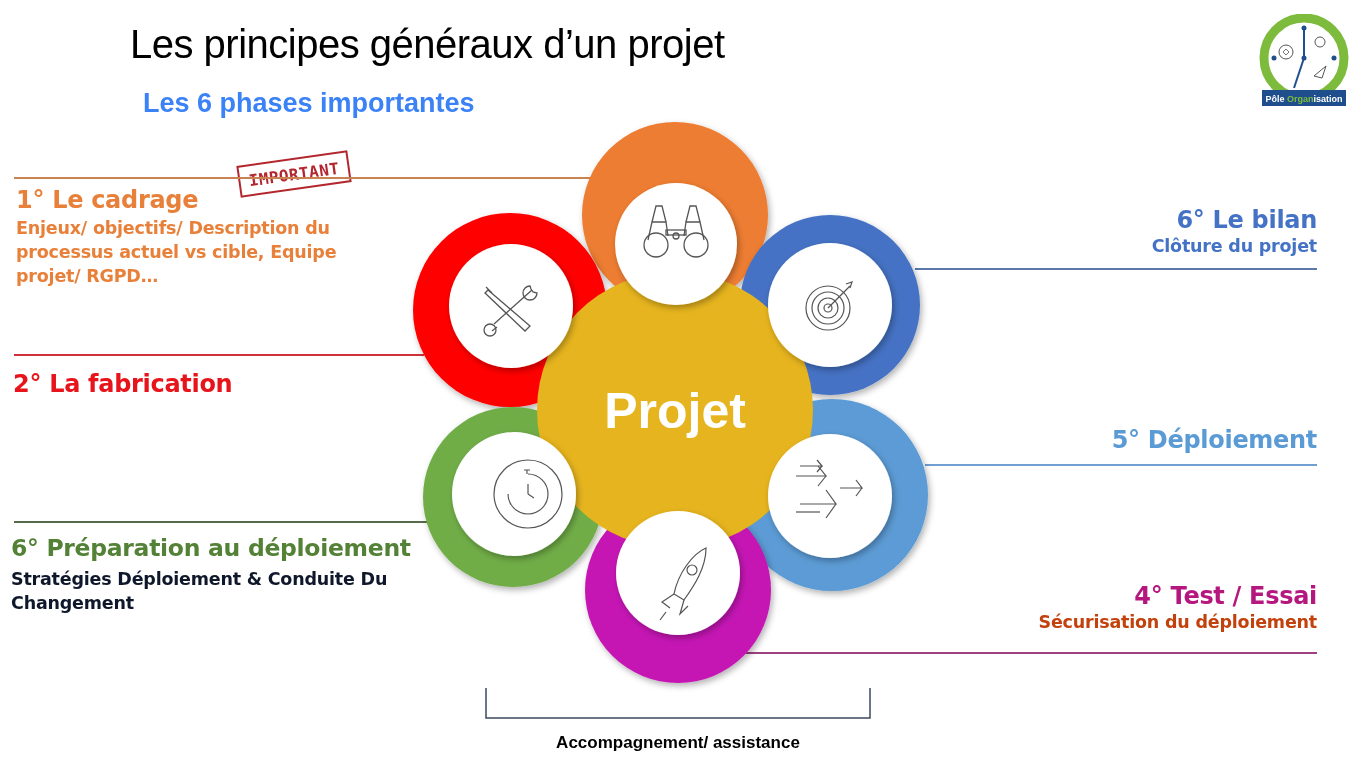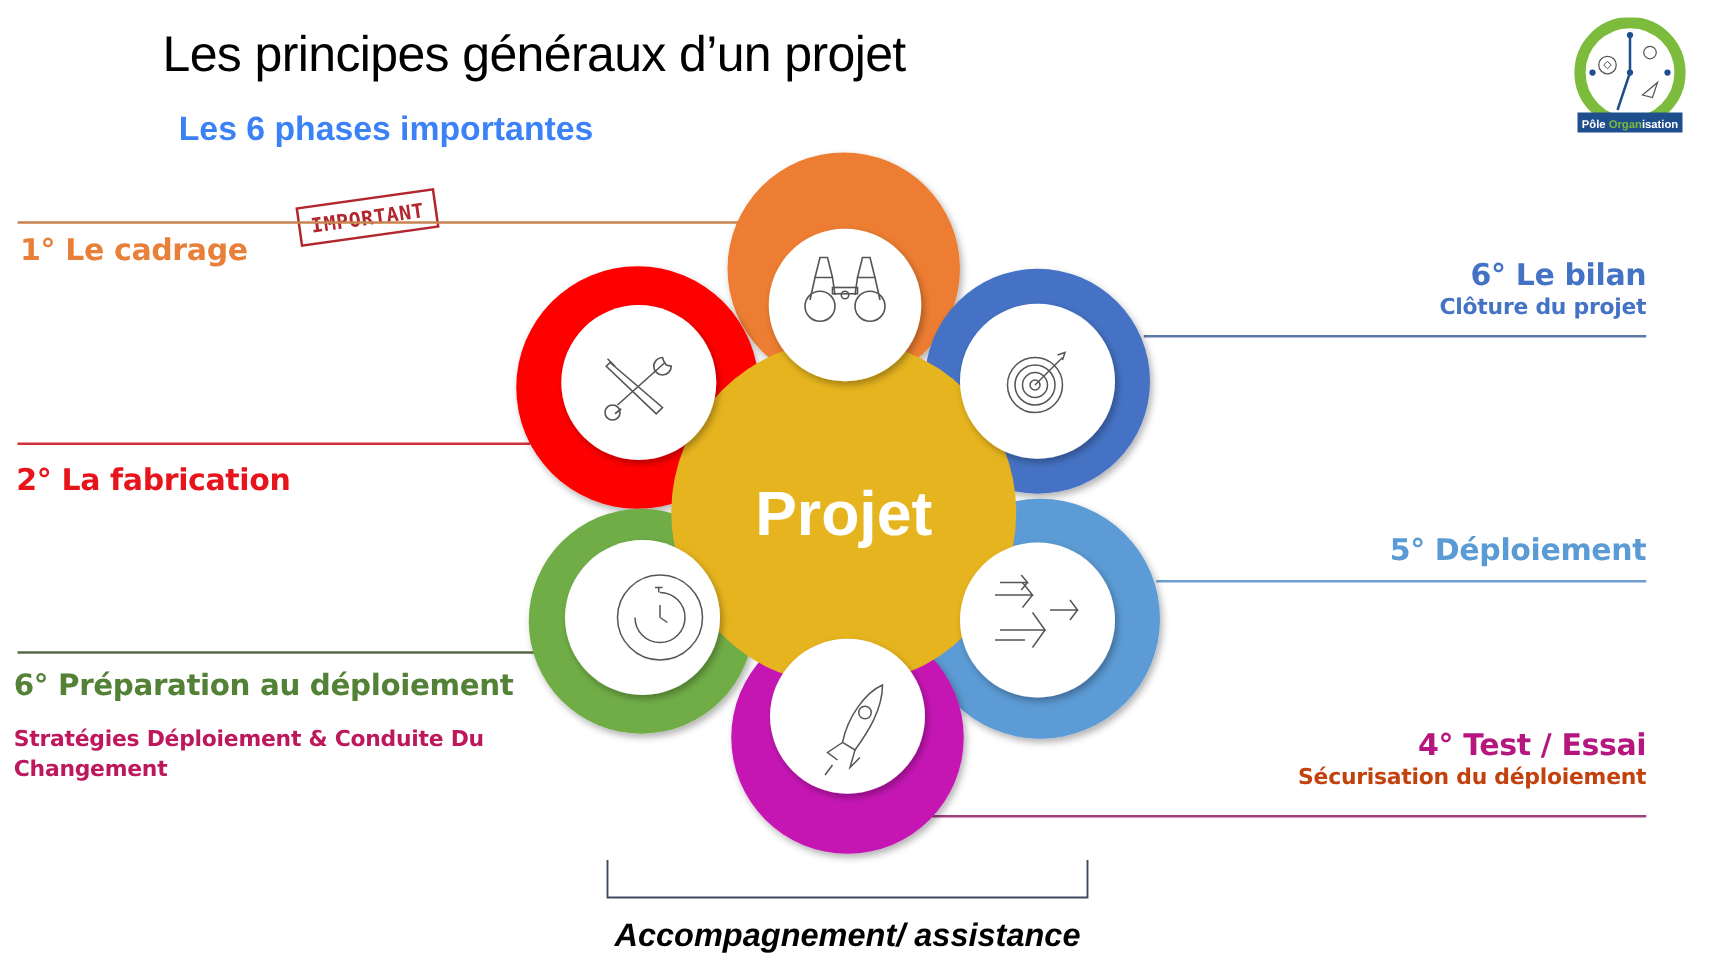--- a/index.html
+++ b/index.html
@@ -7,21 +7,21 @@
   .abs{position:absolute;}
   #title{left:130px;top:22px;font-size:40px;color:#000;font-family:"Liberation Sans",sans-serif;letter-spacing:-0.5px;white-space:nowrap;}
   #subtitle{left:143px;top:88px;font-size:27px;font-weight:bold;white-space:nowrap;}
   .phase-title{font-weight:bold;font-size:24px;white-space:nowrap;font-family:"DejaVu Sans",sans-serif;letter-spacing:-0.3px;}
   .phase-desc{font-weight:bold;font-size:17.5px;line-height:24px;font-family:"DejaVu Sans",sans-serif;letter-spacing:-0.2px;}
   .line{height:1.5px;}
   .right{text-align:right;}
   .stamp{left:238px;top:158px;width:108px;height:28px;border:2.5px solid #b3262d;color:#b3262d;font-weight:bold;font-size:16px;
     display:flex;align-items:center;justify-content:center;transform:rotate(-8deg);font-family:"DejaVu Sans Mono",monospace;letter-spacing:0.5px;}
   .logo{left:1256px;top:14px;width:96px;height:96px;}
-  #accomp{left:486px;top:733px;width:384px;text-align:center;font-size:26px;font-weight:bold;font-style:italic;color:#000;}
+  #accomp{left:486px;top:733px;width:384px;text-align:center;font-size:17px;font-weight:bold;color:#000;}
   svg{display:block;}
 </style>
 </head>
 <body>
 
 <div id="title" class="abs">Les principes généraux d’un projet</div>
 <div id="subtitle" class="abs" style="color:#3b82f6;">Les 6 phases importantes</div>
 
 <div class="abs logo">
   <svg width="96" height="96" viewBox="0 0 96 96">
@@ -47,29 +47,30 @@
 <div class="abs line" style="left:14px;top:177px;width:580px;background:#c98350;"></div>
 <div class="abs line" style="left:14px;top:354px;width:410px;background:#d2303a;"></div>
 <div class="abs line" style="left:14px;top:521px;width:420px;background:#556b4a;"></div>
 
 <div class="abs line" style="left:915px;top:268px;width:402px;background:#5a78a8;"></div>
 <div class="abs line" style="left:925px;top:464px;width:392px;background:#6fa0cf;"></div>
 <div class="abs line" style="left:745px;top:652px;width:572px;background:#a0417f;"></div>
 
 <div class="abs" style="left:16px;top:186px;width:370px;">
   <div class="phase-title" style="color:#e8803a;">1° Le cadrage</div>
+  <div class="phase-desc" style="color:#e8803a;margin-top:2px;">Enjeux/ objectifs/ Description du processus actuel vs cible,  Equipe projet/ RGPD…</div>
 </div>
 
 <div class="abs" style="left:13px;top:370px;">
   <div class="phase-title" style="color:#e8141b;">2° La fabrication</div>
 </div>
 
 <div class="abs" style="left:11px;top:534px;width:430px;">
   <div class="phase-title" style="color:#538135;font-size:23.5px;">6° Préparation au déploiement</div>
-  <div class="phase-desc" style="color:#be185d;margin-top:18px;width:420px;">Stratégies Déploiement  &amp; Conduite Du Changement</div>
+  <div class="phase-desc" style="color:#0f172a;margin-top:5px;width:420px;">Stratégies Déploiement  &amp; Conduite Du Changement</div>
 </div>
 
 <div class="abs right" style="right:55px;top:206px;">
   <div class="phase-title" style="color:#4472c4;">6° Le bilan</div>
   <div class="phase-desc" style="color:#4472c4;">Clôture du projet</div>
 </div>
 
 <div class="abs right" style="right:55px;top:426px;">
   <div class="phase-title" style="color:#5b9bd5;">5° Déploiement</div>
 </div>

